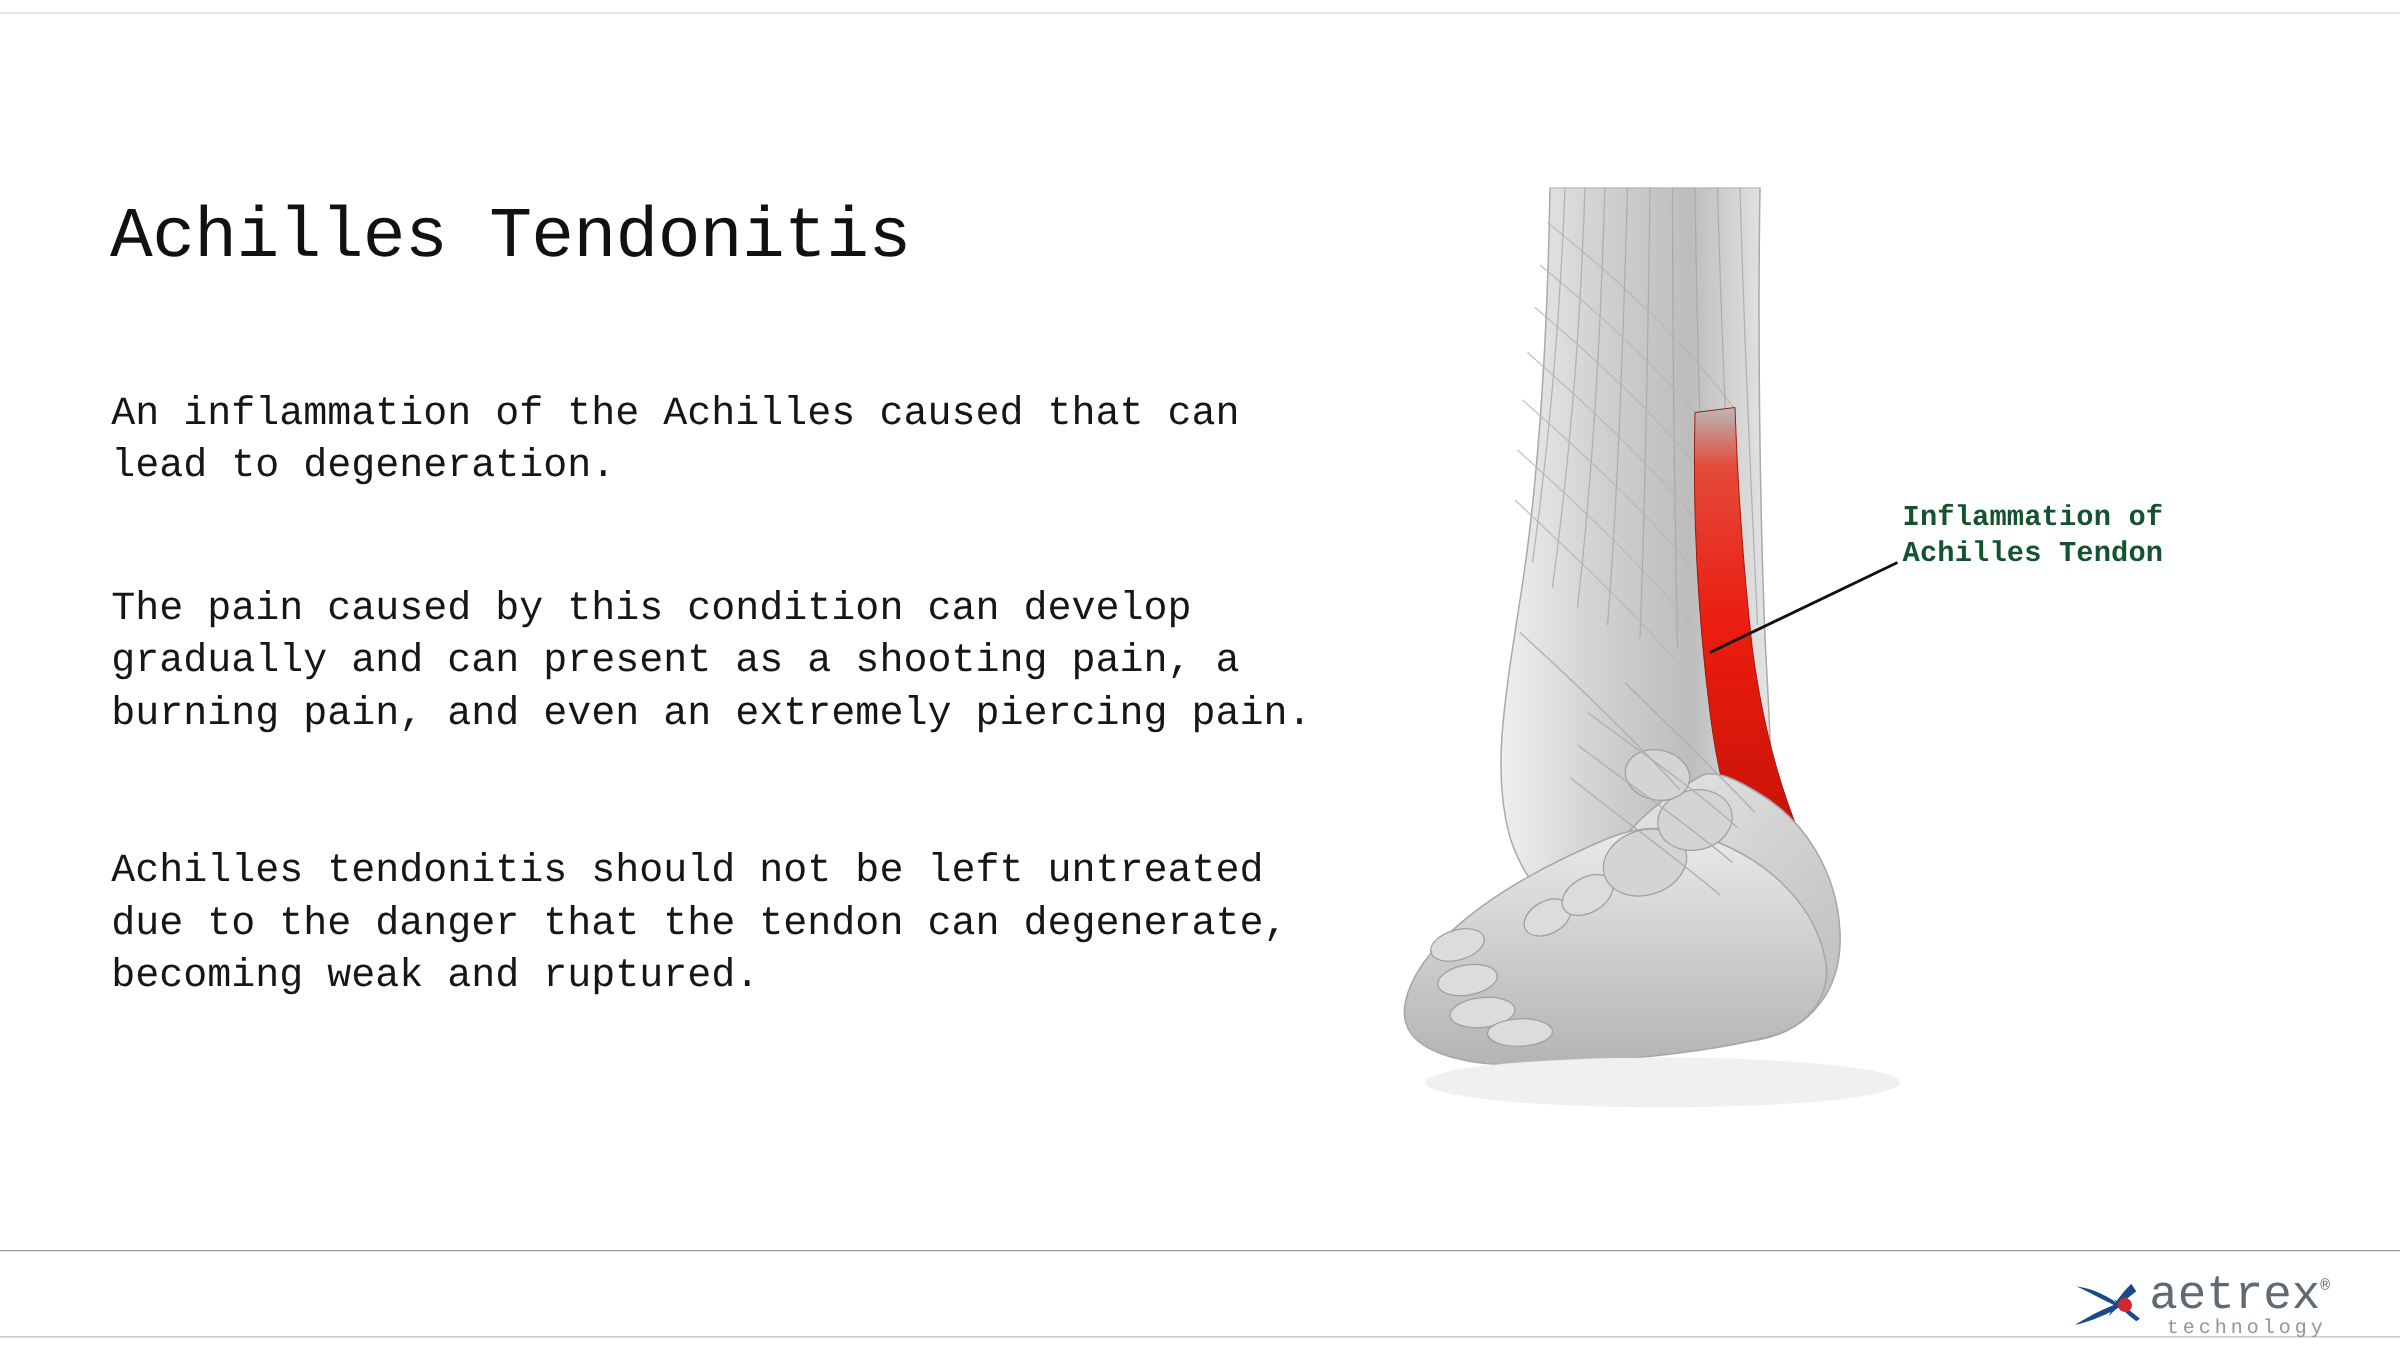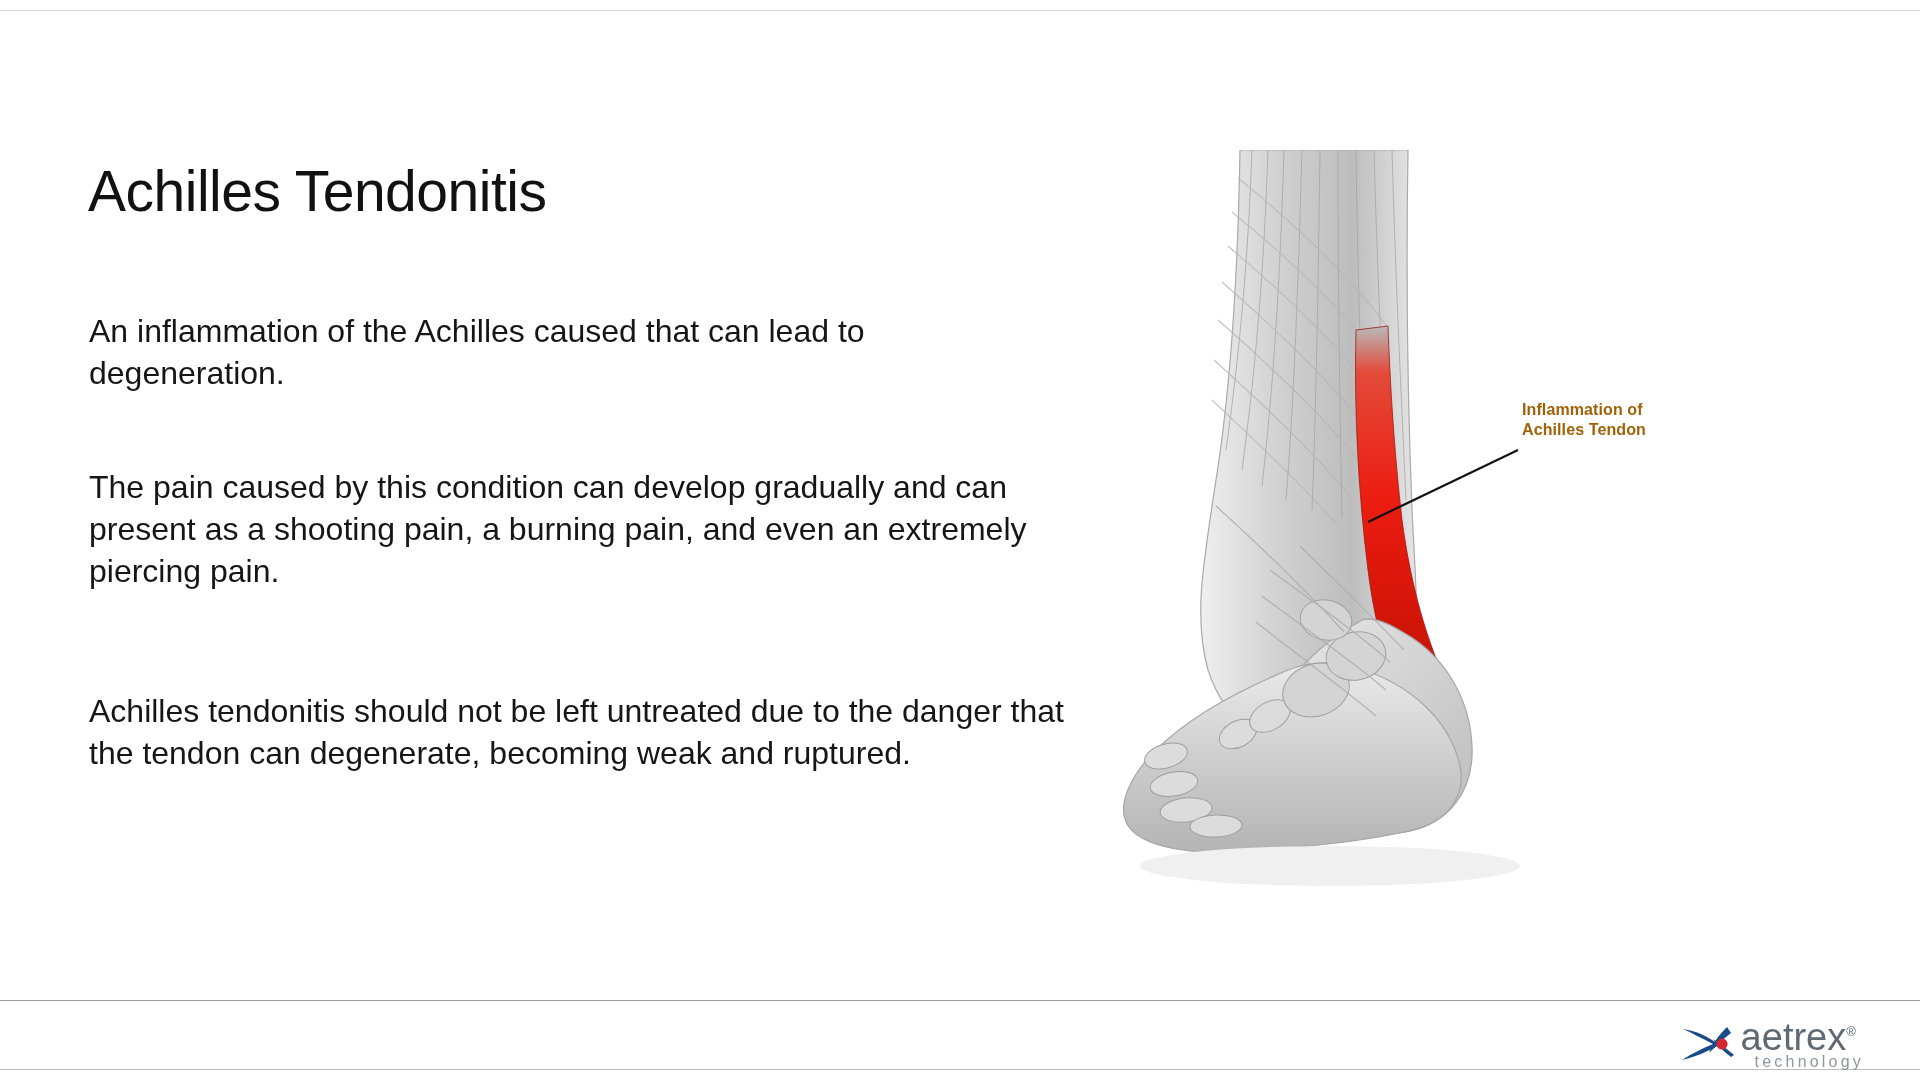--- a/index.html
+++ b/index.html
@@ -11,20 +11,21 @@
     font-family: "Liberation Sans", sans-serif;
     overflow: hidden;
   }
 
   .slide {
     position: relative;
     width: 1920px;
     height: 828px;
     background: #ffffff;
     box-sizing: border-box;
+    font-family: Liberation Mono, monospace;
   }
 
   
   .slide-frame {
     position: absolute;
     left: 0;
     top: 10px;
     width: 1920px;
     height: 1060px;
     border-top: 1px solid #d6d6d6;
@@ -50,44 +51,44 @@
     left: 89px;
     width: 980px;
     color: #161616;
     font-size: 32px;
     line-height: 1.32;
     font-weight: 400;
   }
 
   #para-0 { top: 310px; }
   #para-1 { top: 466px; }
-  #para-2 { top: 690px; }
+  #para-2 { top: 676px; }
 
   
   .illustration {
     position: absolute;
     left: 1120px;
     top: 150px;
     width: 700px;
     height: 760px;
   }
 
   .anat-svg {
     position: absolute;
     left: 0;
     top: 0;
   }
 
   .callout-label {
     position: absolute;
     left: 402px;
     top: 250px;
-    font-size: 16px;
+    font-size: 23px;
     font-weight: 700;
-    color: #a16207;
+    color: #14532d;
     line-height: 1.26;
     letter-spacing: 0.1px;
   }
 
   
   .footer-rule {
     position: absolute;
     left: 0;
     top: 1000px;
     width: 1920px;

